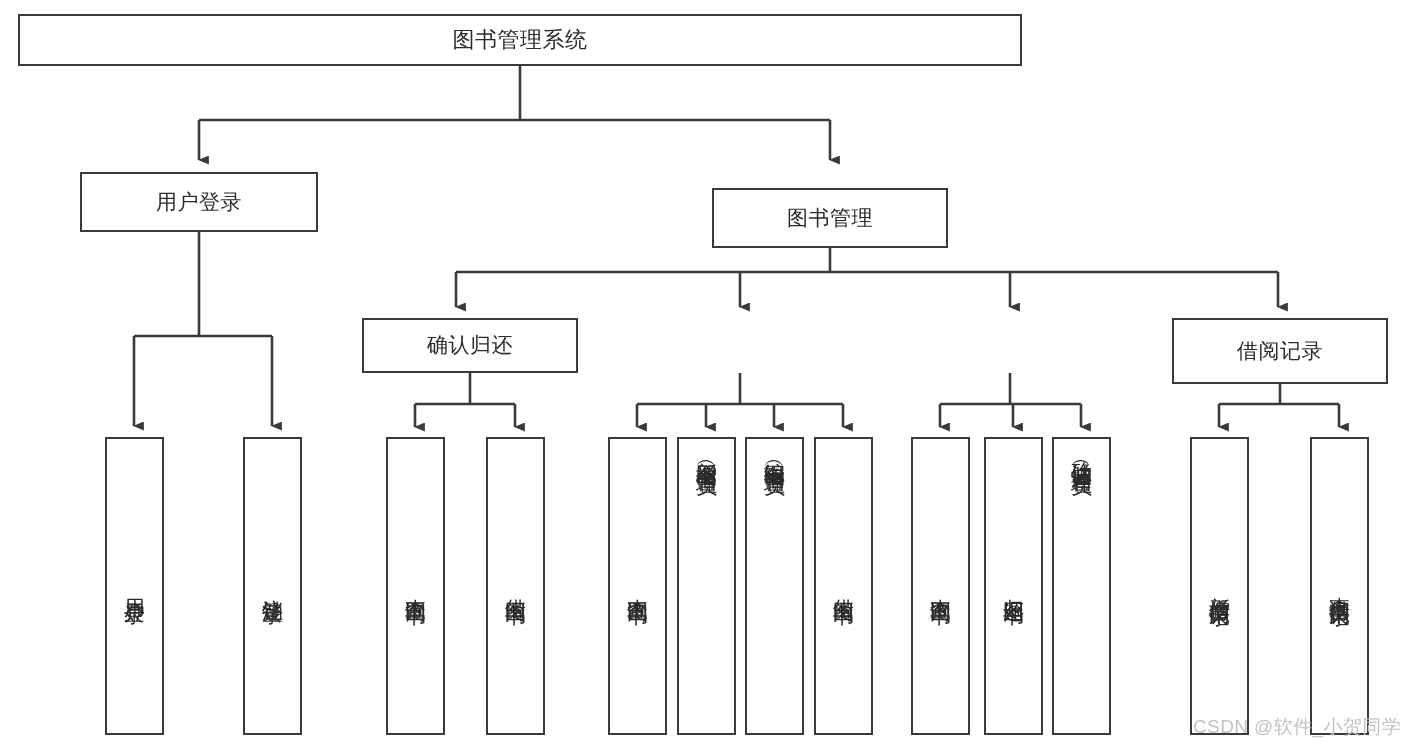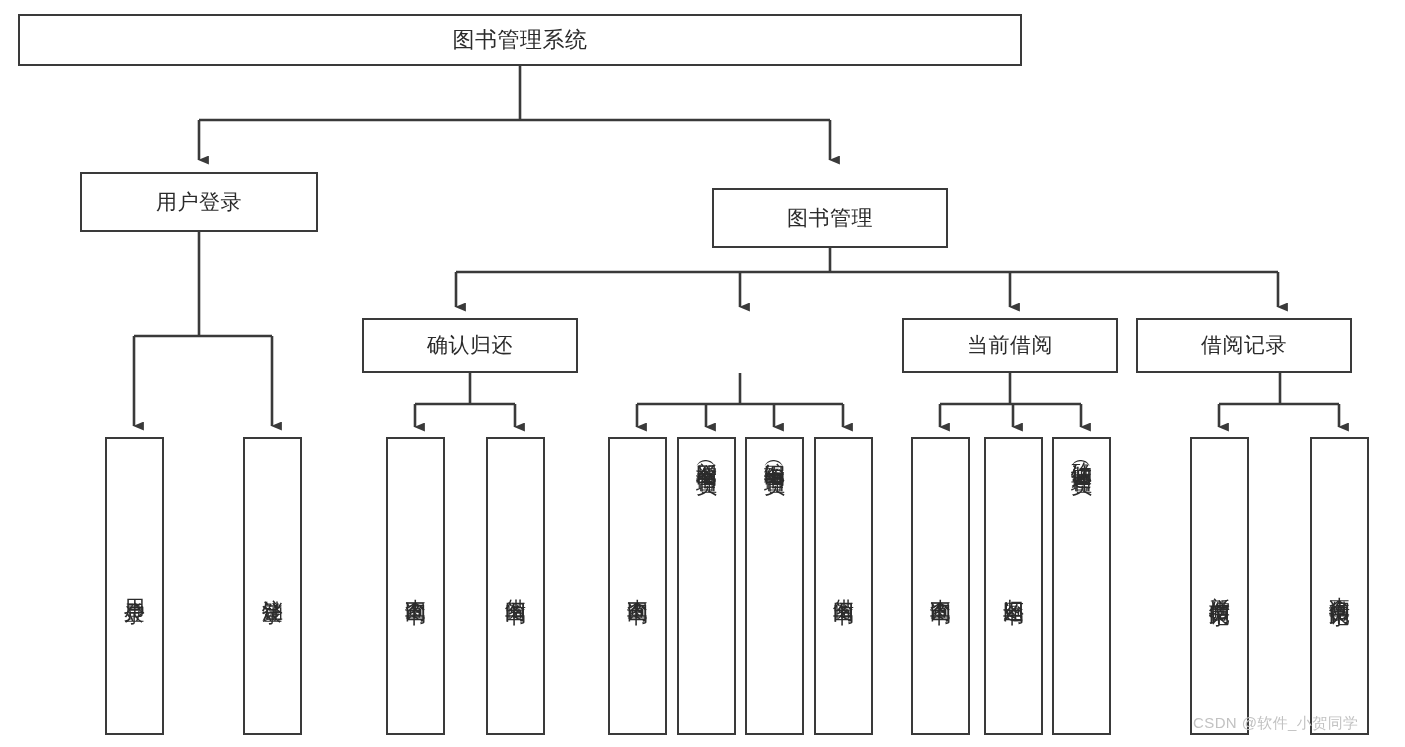--- a/index.html
+++ b/index.html
@@ -60,21 +60,21 @@
     letter-spacing: 2px;
     white-space: nowrap;
   }
   .node.vert.centered {
     align-items: center;
     padding-top: 0;
   }
   .watermark {
     position: absolute;
     color: #c2c2c2;
-    font-size: 15px;
+    font-size: 19px;
     white-space: nowrap;
     letter-spacing: 0.4px;
   }
 </style>
 </head>
 <body>
 
 <div id="canvas">
 
   <svg class="wires" viewBox="0 0 1405 747" xmlns="http://www.w3.org/2000/svg">
@@ -136,24 +136,21 @@
   <div class="node horiz" style="left:80px;top:172px;width:238px;height:60px;">
     <span class="label">用户登录</span>
   </div>
   <div class="node horiz" style="left:712px;top:172px;width:236px;height:60px;margin-top:16px;">
     <span class="label">图书管理</span>
   </div>
 
   <div class="node horiz" style="left:362px;top:318px;width:216px;height:55px;">
     <span class="label">确认归还</span>
   </div>
-  <div class="node horiz" style="left:902px;top:318px;width:216px;height:55px;">
-    <span class="label">当前借阅</span>
-  </div>
-  <div class="node horiz" style="left:1136px;top:318px;width:216px;height:55px;align-items:center;">
+  <div class="node horiz" style="left:1172px;top:318px;width:216px;height:66px;align-items:center;">
     <span class="label">借阅记录</span>
   </div>
 
   <div class="node vert centered" style="left:105px;top:437px;width:59px;height:298px;">
     <span class="label">用户登录</span>
   </div>
   <div class="node vert centered" style="left:243px;top:437px;width:59px;height:298px;">
     <span class="label">注销登录</span>
   </div>
 

